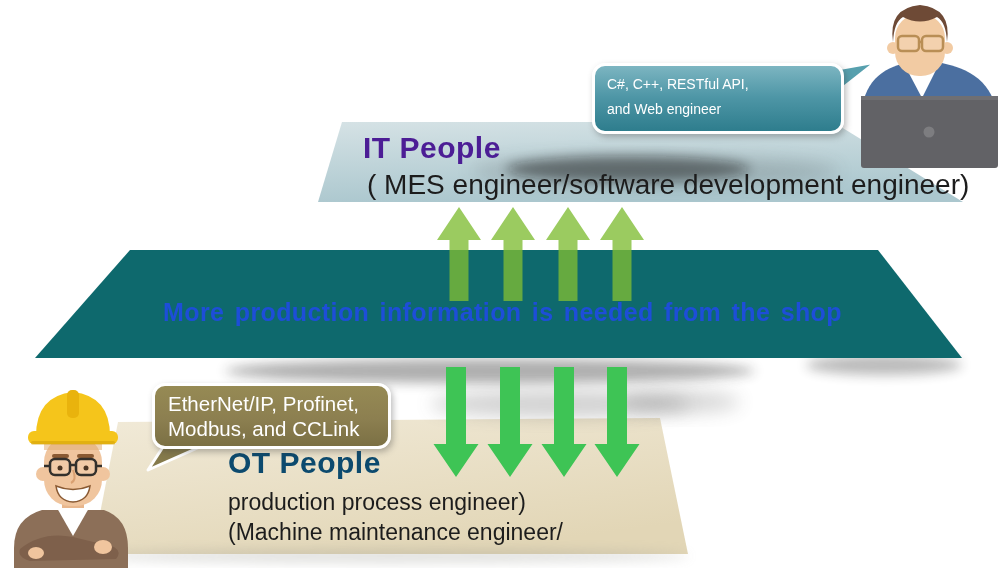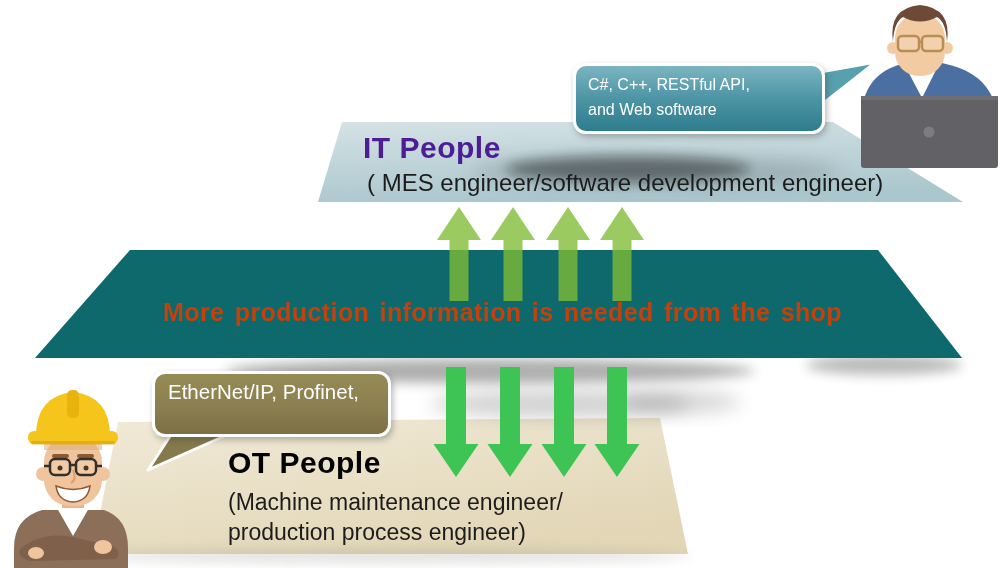--- a/index.html
+++ b/index.html
@@ -3,38 +3,38 @@
 <meta charset="utf-8">
 <style>
   html,body{margin:0;padding:0;background:#fff;}
   .stage{
     position:relative;width:1000px;height:568px;overflow:hidden;background:#fff;
     font-family:"Liberation Sans",sans-serif;
   }
   .stage svg{position:absolute;left:0;top:0;}
   .abs{position:absolute;}
   .it-title{left:363px;top:131px;font-size:30px;font-weight:bold;color:#4c1d95;letter-spacing:.5px;}
-  .it-subtitle{left:367px;top:169px;font-size:24px;color:#1c1c1c;}
+  .it-subtitle{left:367px;top:169px;font-size:28px;color:#1c1c1c;}
   .banner-text{
-    left:40px;top:298px;width:925px;text-align:center;color:#c2410c;
+    left:40px;top:298px;width:925px;text-align:center;color:#1d4ed8;
     font-size:25px;font-weight:bold;line-height:28.5px;letter-spacing:.4px;word-spacing:3px;
   }
-  .ot-title{left:228px;top:446px;font-size:30px;font-weight:bold;color:#000000;letter-spacing:.5px;}
+  .ot-title{left:228px;top:446px;font-size:30px;font-weight:bold;color:#0c4a6e;letter-spacing:.5px;}
   .ot-subtitle{left:228px;top:487px;font-size:23px;color:#1c1c1c;line-height:30px;}
   .bubble{
     box-sizing:border-box;border:3px solid #ffffff;border-radius:13px;color:#fff;
     box-shadow:2px 3px 6px rgba(60,60,60,.35);
   }
   .bubble-it{
-    left:573px;top:63px;width:252px;height:71px;padding:6px 0 0 12px;
-    font-size:16px;line-height:25px;
+    left:592px;top:63px;width:252px;height:71px;padding:6px 0 0 12px;
+    font-size:14px;line-height:25px;
     background:linear-gradient(180deg,#7cb5c1 0%,#4e96a6 48%,#2e7d8d 100%);
   }
   .bubble-ot{
-    left:152px;top:371px;width:239px;height:66px;padding:5px 16px 0 13px;
+    left:152px;top:383px;width:239px;height:66px;padding:5px 16px 0 13px;
     font-size:20.5px;line-height:25px;
     background:linear-gradient(180deg,#968a54 0%,#8c7f50 55%,#7b7044 100%);
   }
 </style>
 </head>
 <body>
 
 <div class="stage">
 
   <svg width="1000" height="568" viewBox="0 0 1000 568">
@@ -140,26 +140,27 @@
 
   <div class="abs it-title">IT People</div>
   <div class="abs it-subtitle">( MES engineer/software development engineer)</div>
 
   <div class="abs banner-text">
     <div>More production information is needed from the shop</div>
   </div>
 
   <div class="abs ot-title">OT People</div>
   <div class="abs ot-subtitle">
+    <div>production process engineer)</div>
     <div>(Machine maintenance engineer/</div>
-    <div>production process engineer)</div>
   </div>
 
   <div class="abs bubble bubble-it">
     <div>C#, C++, RESTful API,</div>
-    <div>and Web software</div>
+    <div>and Web engineer</div>
   </div>
 
   <div class="abs bubble bubble-ot">
     <div>EtherNet/IP, Profinet,</div>
+    <div>Modbus, and CCLink</div>
   </div>
 
 </div>
 
 </body></html>

